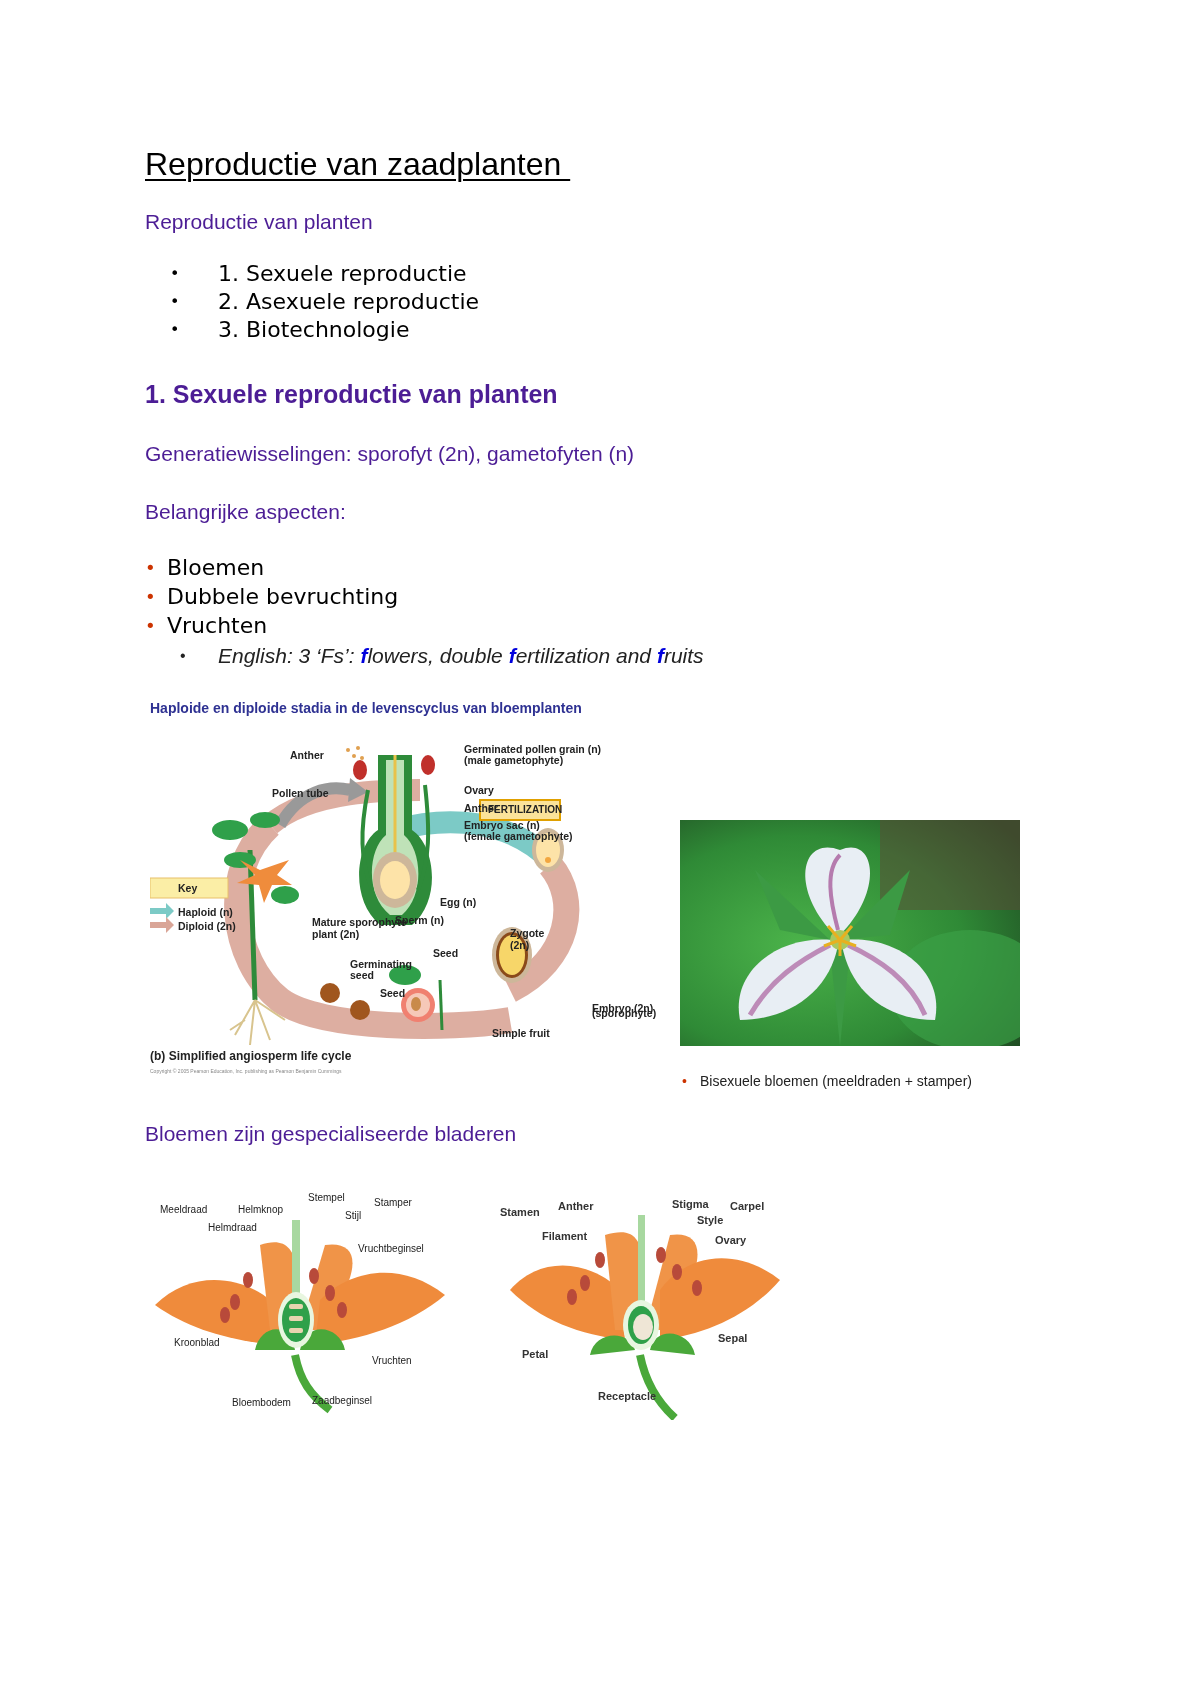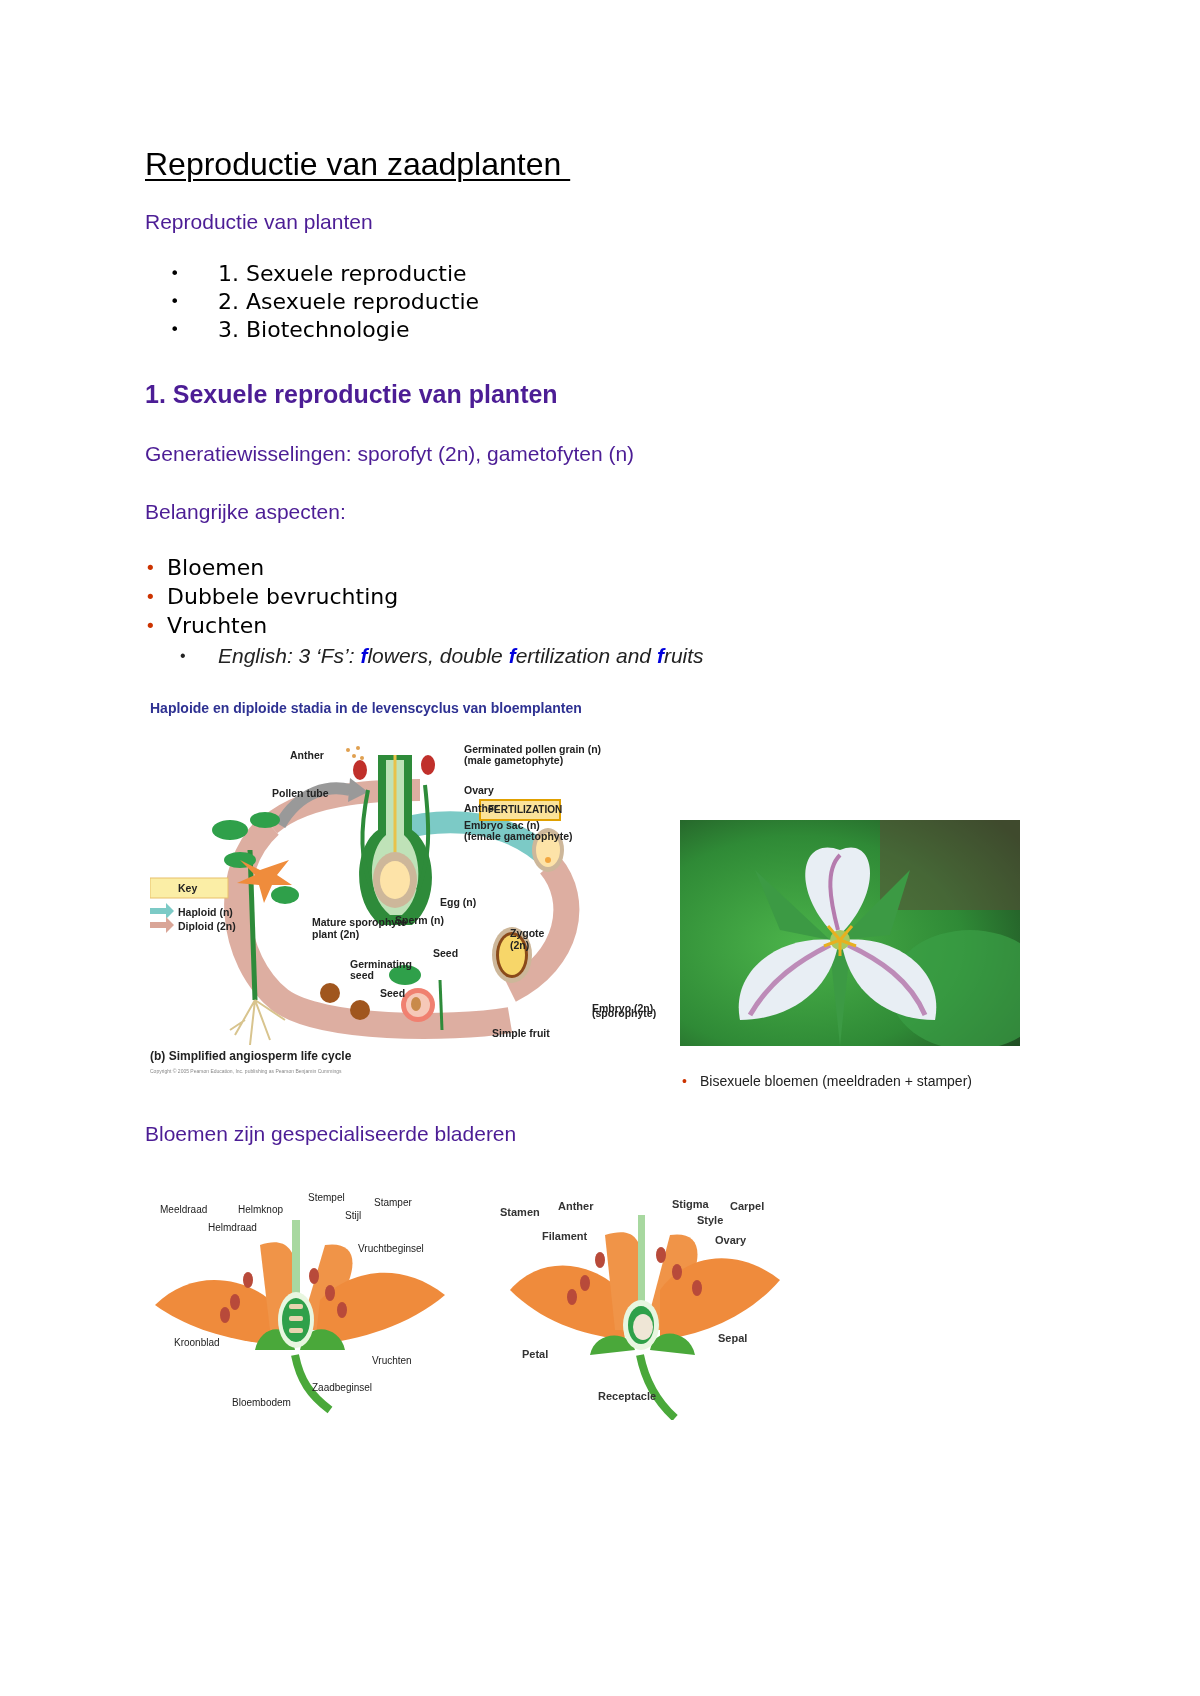--- a/index.html
+++ b/index.html
@@ -237,21 +237,21 @@
   </svg>
   <span class="flbl" style="left:10px;top:24px;">Meeldraad</span>
   <span class="flbl" style="left:88px;top:24px;">Helmknop</span>
   <span class="flbl" style="left:58px;top:42px;">Helmdraad</span>
   <span class="flbl" style="left:158px;top:12px;">Stempel</span>
   <span class="flbl" style="left:195px;top:30px;">Stijl</span>
   <span class="flbl" style="left:224px;top:17px;">Stamper</span>
   <span class="flbl" style="left:208px;top:63px;">Vruchtbeginsel</span>
   <span class="flbl" style="left:24px;top:157px;">Kroonblad</span>
   <span class="flbl" style="left:222px;top:175px;">Vruchten</span>
-  <span class="flbl" style="left:162px;top:202px;">Zaadbeginsel</span>
+  <span class="flbl" style="left:162px;top:215px;">Zaadbeginsel</span>
   <span class="flbl" style="left:82px;top:217px;">Bloembodem</span>
 </div>
 
 <div class="abs flower2">
   <svg width="290" height="240" viewBox="0 0 290 240">
     <path d="M10 110 C 40 75, 90 80, 120 110 L125 160 C 80 155, 40 140, 10 110 Z" fill="#ef8b3c"></path>
     <path d="M105 55 C 140 45, 150 60, 140 150 L115 150 Z" fill="#f09448"></path>
     <path d="M170 55 C 205 50, 210 80, 165 150 L145 150 Z" fill="#f09448"></path>
     <path d="M280 100 C 235 65, 185 75, 160 110 L160 160 C 205 155, 250 135, 280 100 Z" fill="#ef8b3c"></path>
     <path d="M90 175 C 95 150, 130 150, 135 170 Z" fill="#4aa83a"></path>

